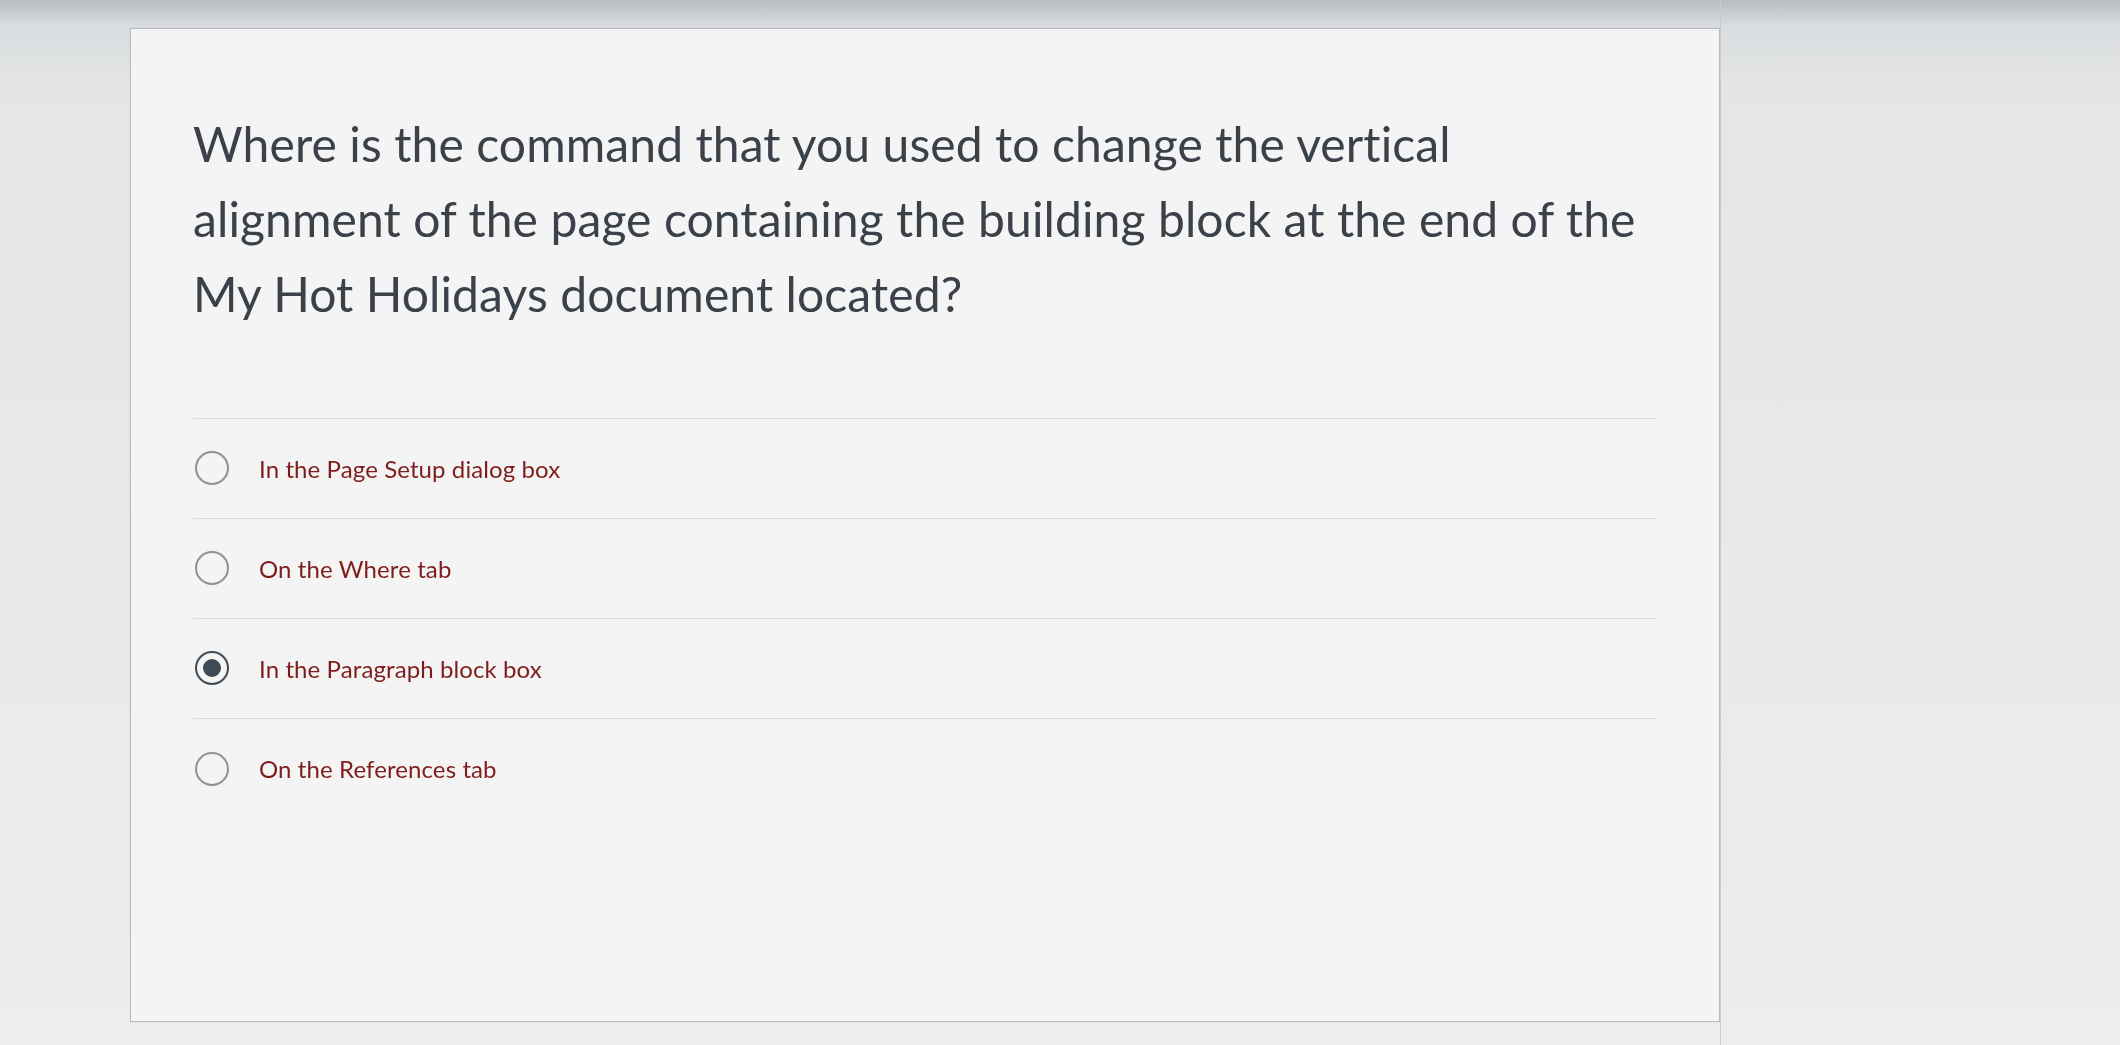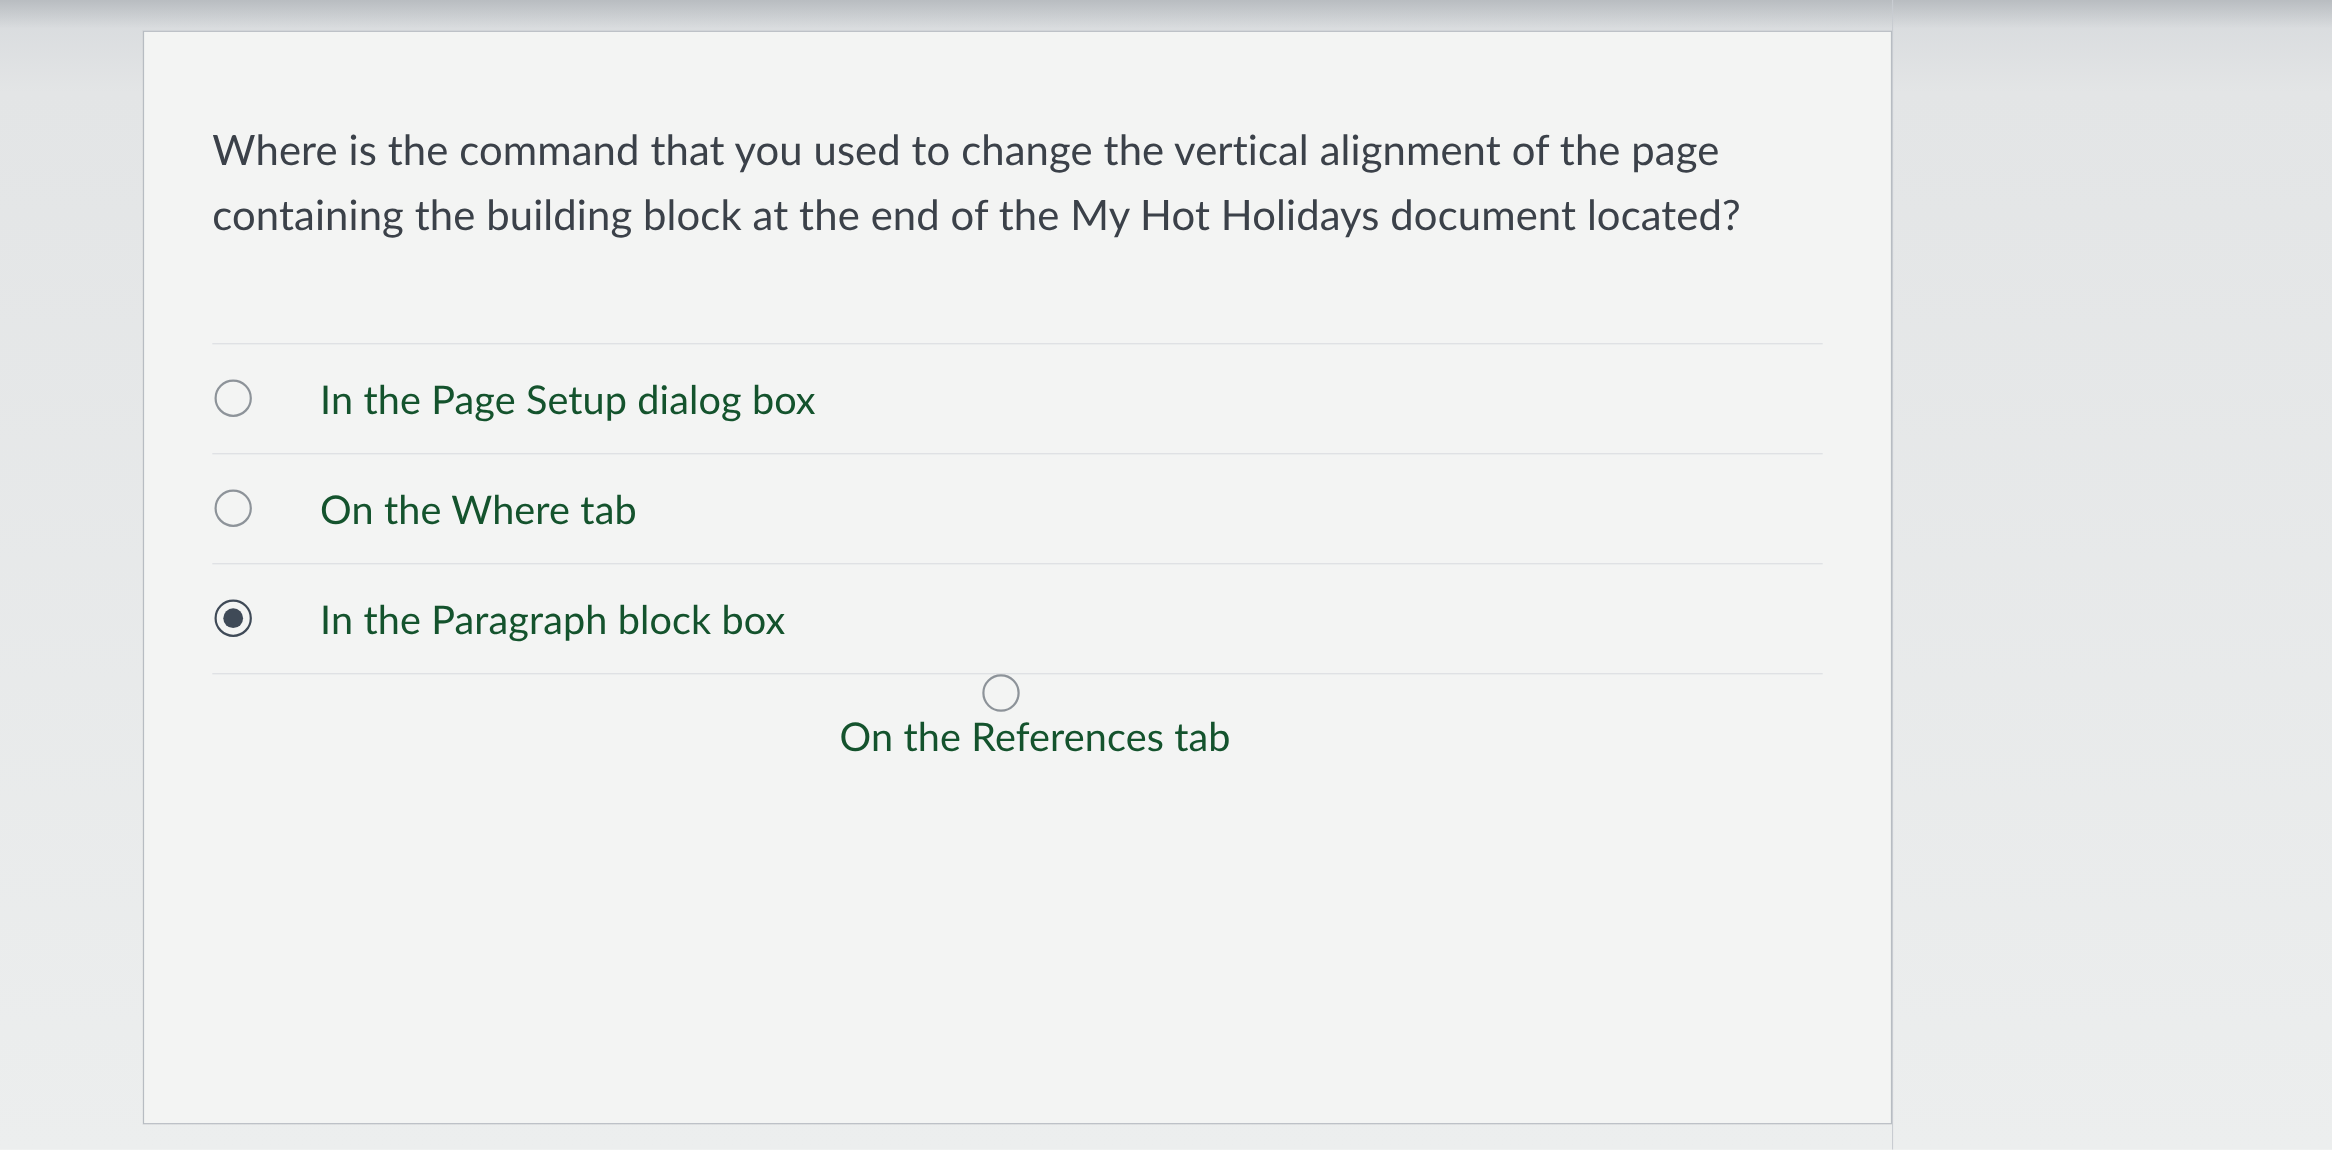--- a/index.html
+++ b/index.html
@@ -23,39 +23,39 @@
   }
   .right-rule {
     position: absolute;
     top: 0;
     left: 1720px;
     width: 0;
     height: 1045px;
     border-left: 1.5px solid #c8ccd1;
   }
   .question-text {
-    font-size: 38px;
+    font-size: 48px;
     line-height: 1.56;
     color: #3b4149;
     font-weight: 400;
     letter-spacing: 0.1px;
     margin-bottom: 86px;
   }
   .options {
     border-top: 1.5px solid #dadde0;
   }
   .option-row {
     display: flex;
     align-items: center;
     min-height: 100px;
     border-bottom: 1.5px solid #dadde0;
     padding: 0 2px;
     cursor: pointer;
   }
-  .option-row:last-child { border-bottom: none; flex-direction: column; }
+  .option-row:last-child { border-bottom: none; }
   .radio {
     flex: 0 0 auto;
     width: 34px;
     height: 34px;
     border: 2.6px solid #8d9399;
     border-radius: 50%;
     margin-right: 30px;
     position: relative;
     background: transparent;
   }
@@ -65,25 +65,24 @@
   .radio.selected::after {
     content: "";
     position: absolute;
     top: 50%; left: 50%;
     width: 18px; height: 18px;
     background: #3f4a57;
     border-radius: 50%;
     transform: translate(-50%, -50%);
   }
   .option-label {
-    font-size: 36px;
-    color: #14532d;
+    font-size: 24px;
+    color: #7f1d1d;
     font-weight: 400;
     letter-spacing: 0.1px;
-    margin-left: 32px;
   }
   .top-bar-shadow {
     position: absolute;
     top: 0; left: 0;
     width: 2120px; height: 26px;
     background: linear-gradient(180deg, rgba(130,136,142,0.35) 0%, rgba(200,204,208,0.0) 100%);
     pointer-events: none;
   }
 </style>
 </head>

